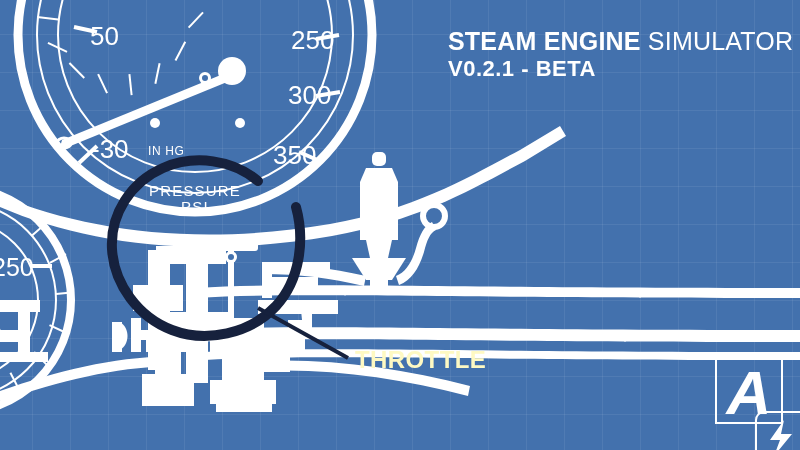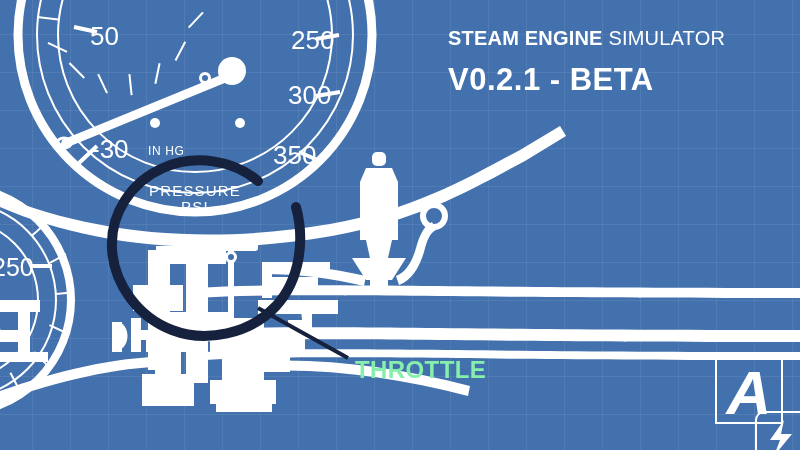--- a/index.html
+++ b/index.html
@@ -26,31 +26,30 @@
     pointer-events:none;
   }
   svg.layer { position:absolute; left:0; top:0; width:800px; height:450px; overflow:visible; }
 
   .title-block {
     position:absolute; left:448px; top:28px;
     line-height:1.05;
     color:#ffffff;
     white-space:nowrap;
   }
-  .title-line1 { font-size:20px; letter-spacing:0.2px; }
+  .title-line1 { font-size:25px; letter-spacing:0.2px; }
   .t-bold { font-weight:bold; }
   .t-light { font-weight:normal; }
-  .title-line2 { font-size:31px; font-weight:bold; margin-top:15px; letter-spacing:0.5px; }
+  .title-line2 { font-size:22px; font-weight:bold; margin-top:3px; letter-spacing:0.5px; }
 
   .callout {
     position:absolute; left:355px; top:347px;
-    color:#86efac;
+    color:#fef9c3;
     line-height:1.08;
     white-space:nowrap;
-    margin-top:10px;
   }
   .callout-label { font-size:24px; font-weight:bold; letter-spacing:0.4px; }
   .callout-value { font-size:23px; font-weight:bold; letter-spacing:0.3px; }
 
   .gauge-text { fill:#ffffff; font-family:"Liberation Sans", sans-serif; }
 </style>
 </head>
 <body>
 
 <div id="stage">

